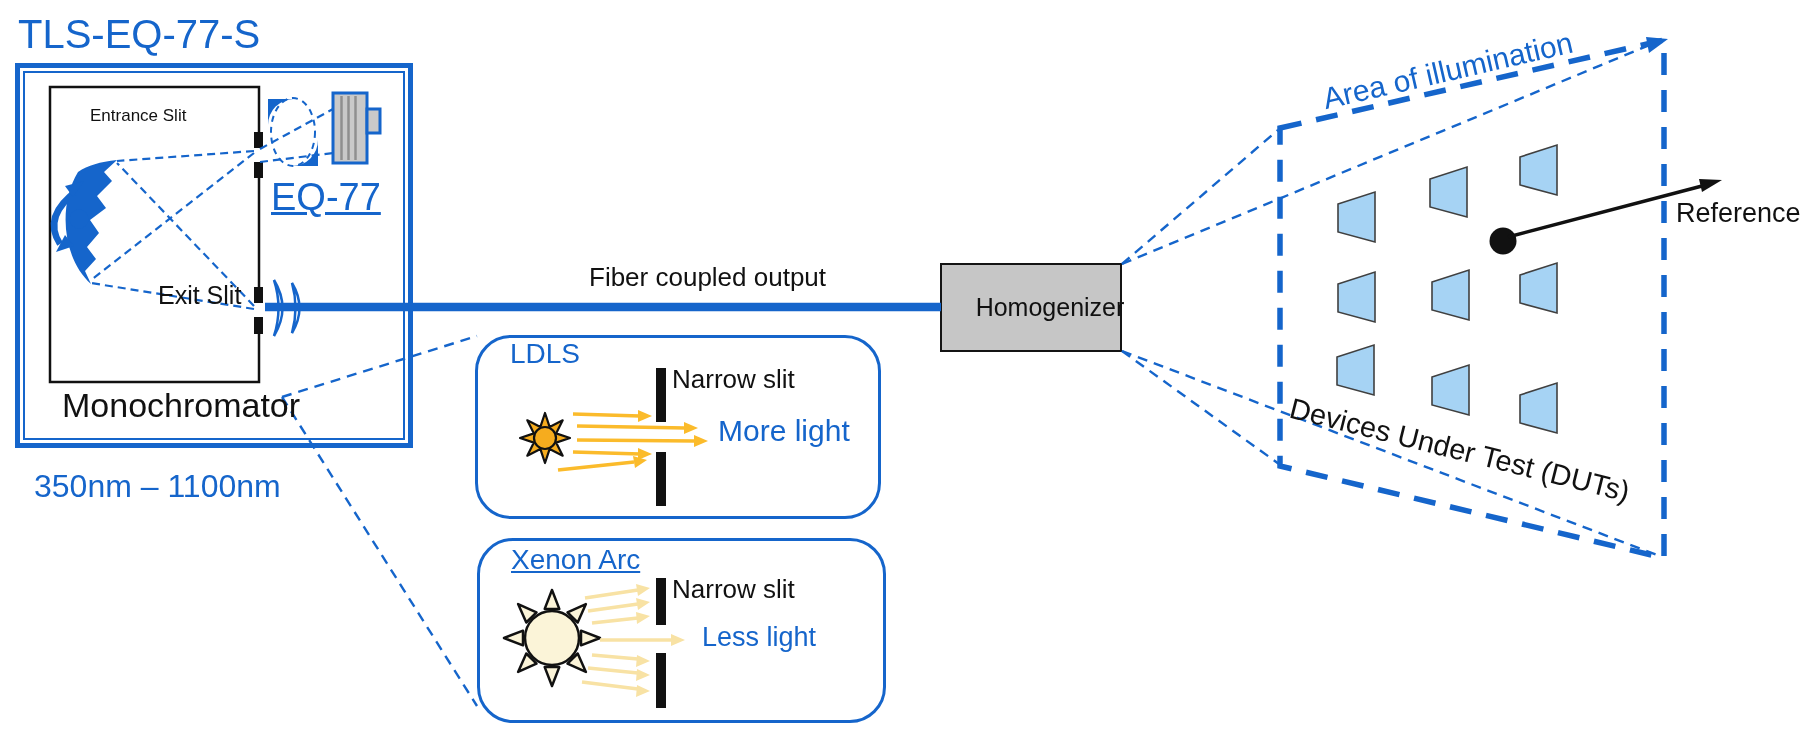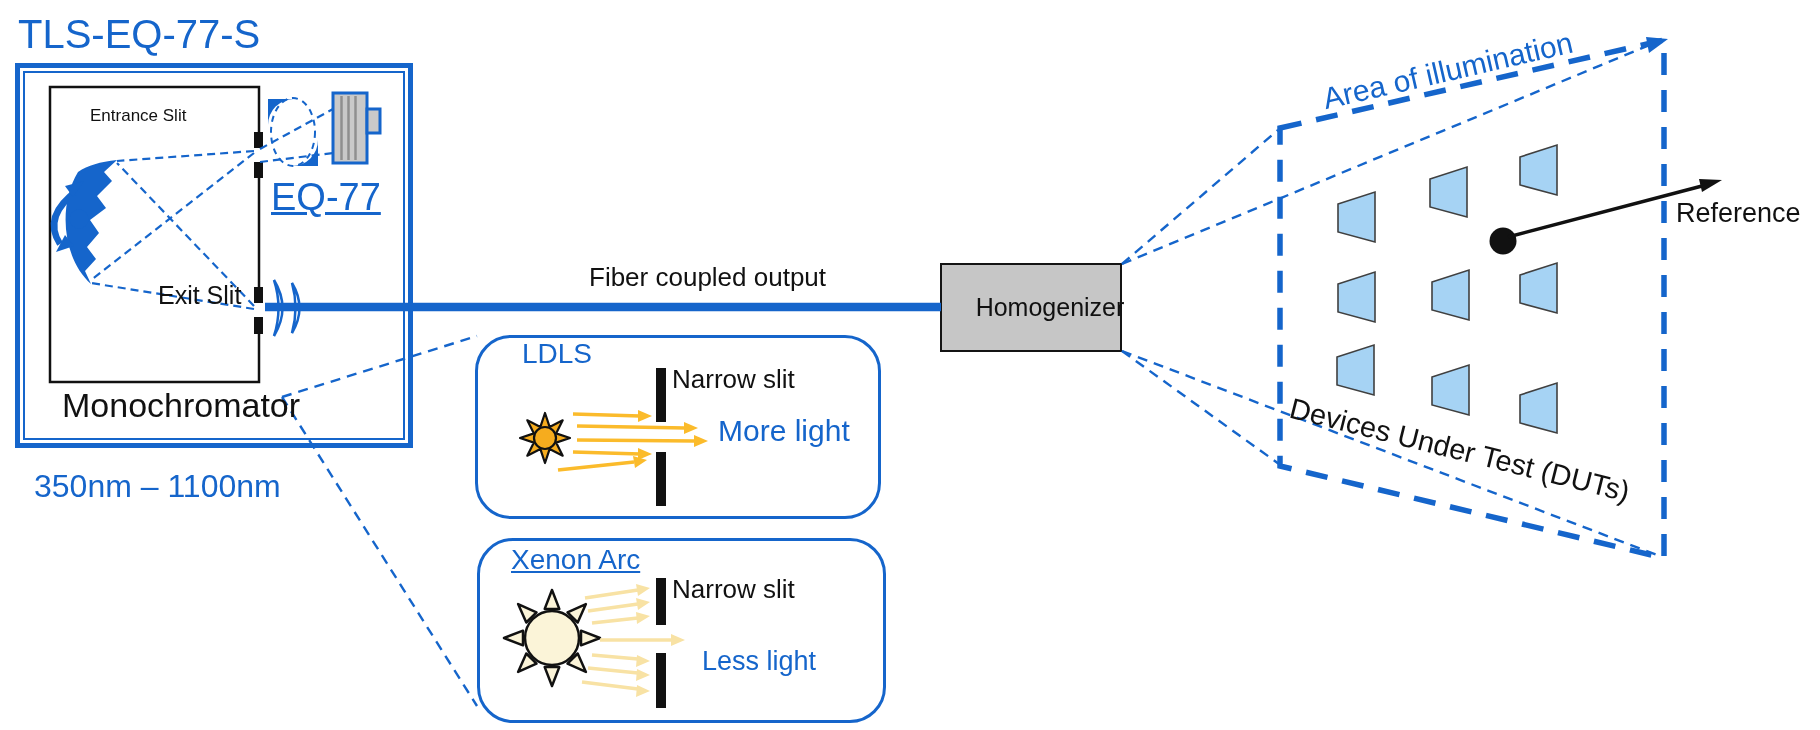--- a/index.html
+++ b/index.html
@@ -200,27 +200,27 @@
   <div class="lbl" style="left:158px;top:282px;font-size:25px;">Exit Slit</div>
 
   <div class="lbl" style="left:62px;top:387px;font-size:34px;">Monochromator</div>
 
   <div class="lbl blue" style="left:34px;top:469px;font-size:32px;">350nm – 1100nm</div>
 
   <div class="lbl blue" style="left:271px;top:177px;font-size:38px;text-decoration:underline;">EQ-77</div>
 
   <div class="lbl" style="left:541px;top:263px;font-size:26px;margin-left:48px;">Fiber coupled output</div>
 
-  <div class="lbl blue" style="left:510px;top:339px;font-size:28px;margin-left:12px;">LDLS</div>
+  <div class="lbl blue" style="left:510px;top:339px;font-size:28px;">LDLS</div>
   <div class="lbl" style="left:672px;top:365px;font-size:26px;">Narrow slit</div>
   <div class="lbl blue" style="left:718px;top:415px;font-size:30px;">More light</div>
 
   <div class="lbl blue" style="left:511px;top:545px;font-size:28px;text-decoration:underline;">Xenon Arc</div>
   <div class="lbl" style="left:672px;top:575px;font-size:26px;">Narrow slit</div>
-  <div class="lbl blue" style="left:702px;top:623px;font-size:27px;margin-top:24px;">Less light</div>
+  <div class="lbl blue" style="left:702px;top:623px;font-size:27px;">Less light</div>
 
   <div class="lbl blue rot" style="left:1320px;top:84px;font-size:30px;transform:rotate(-13deg);">Area of illumination</div>
 
   <div class="lbl rot" style="left:1294px;top:393px;font-size:29px;transform:rotate(14deg);">Devices Under Test (DUTs)</div>
 
   <div class="lbl" style="left:1676px;top:199px;font-size:27px;">Reference</div>
 
 </div>
 
 </body></html>

